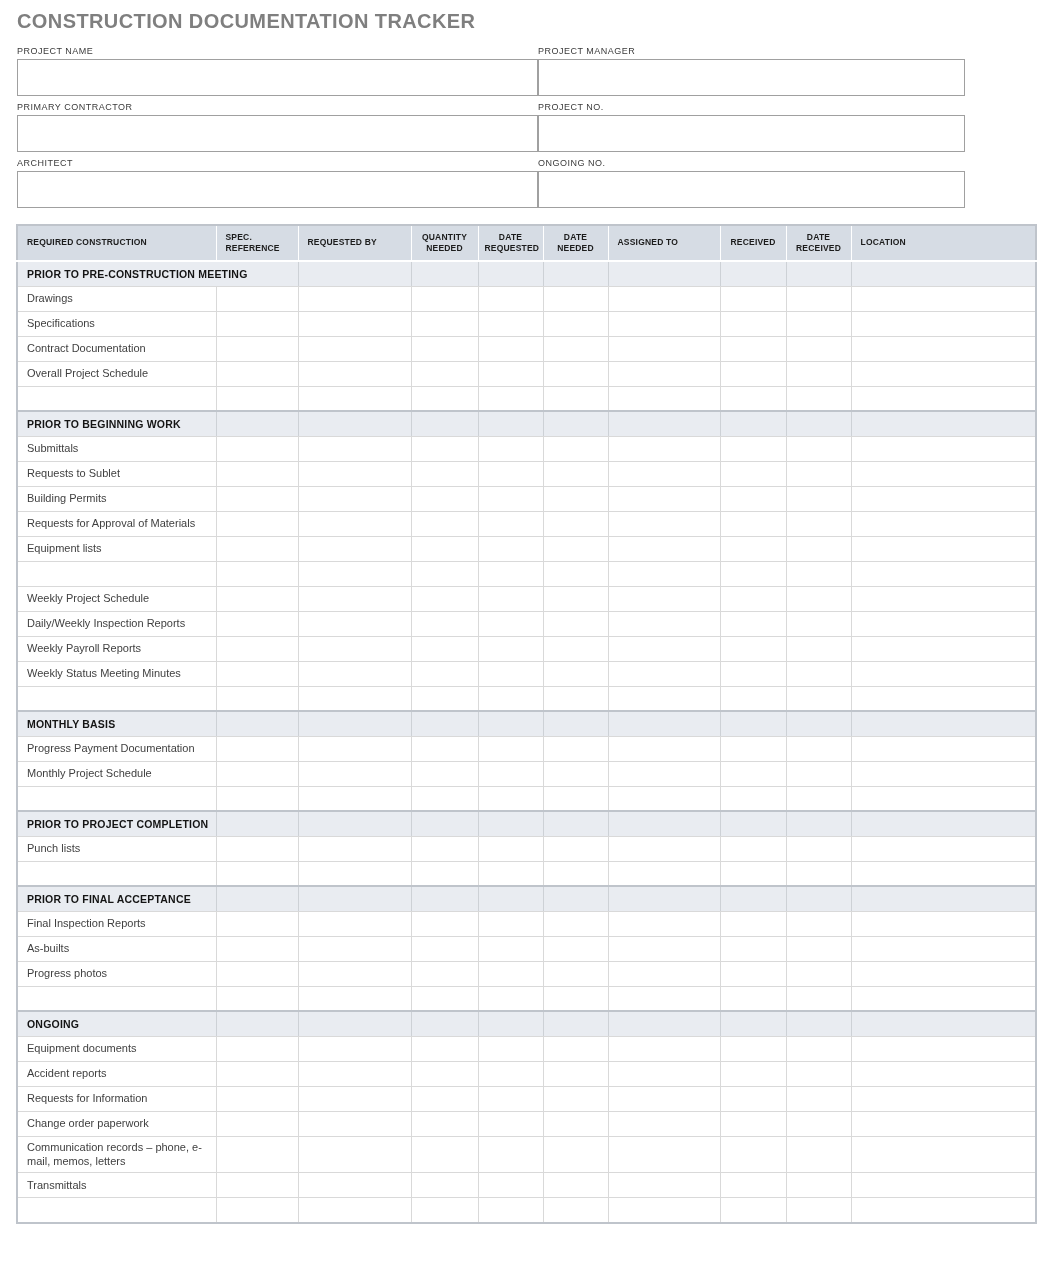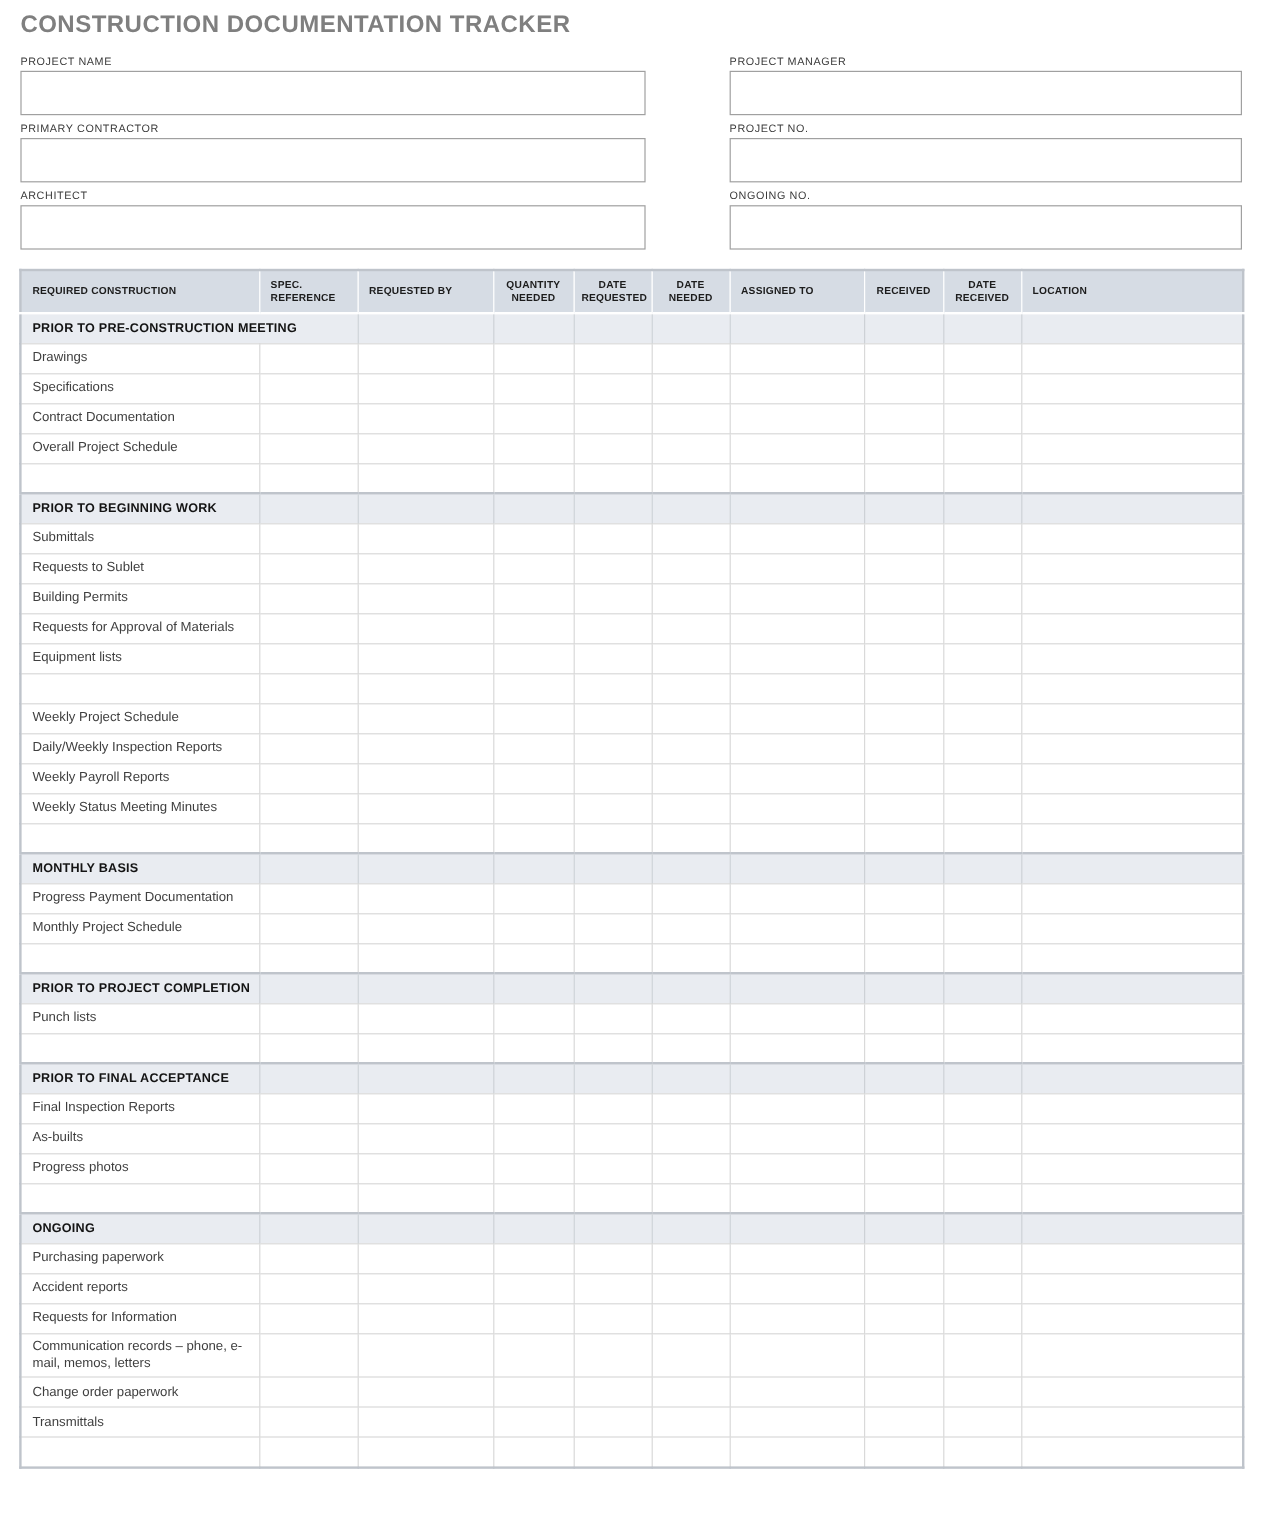--- a/index.html
+++ b/index.html
@@ -7,21 +7,21 @@
   body { font-family:"Liberation Sans", sans-serif; }
   .page {
     position:relative; width:1055px; height:1261px; background:#fff;
     overflow:hidden; padding:10px 20px 0 17px;
   }
   .page-title {
     font-size:20px; font-weight:bold; color:var(--title-text,#7f7f7f);
     letter-spacing:.4px; margin-bottom:13px;
   }
   
-  .form-grid { display:flex; gap:70px; }
+  .form-grid { display:flex; }
   .form-col-left  { width:521px; }
   .form-col-right { width:427px; }
   .form-field { margin-bottom:6px; }
   .field-label {
     font-size:9px; color:#3a3a3a; letter-spacing:.5px; margin-bottom:3px;
     font-weight:normal;
   }
   .field-input {
     display:block; width:100%; height:37px;
     border:1px solid var(--input-border,#a0a0a0); background:#fff;
@@ -494,21 +494,21 @@
           <td></td>
           <td></td>
           <td></td>
           <td></td>
           <td></td>
           <td></td>
           <td></td>
           <td></td>
         </tr>
         <tr class="data-row">
-          <td class="doc-cell">Purchasing paperwork</td>
+          <td class="doc-cell">Equipment documents</td>
           <td class="grid-cell"></td>
           <td class="grid-cell"></td>
           <td class="grid-cell"></td>
           <td class="grid-cell"></td>
           <td class="grid-cell"></td>
           <td class="grid-cell"></td>
           <td class="grid-cell"></td>
           <td class="grid-cell"></td>
           <td class="grid-cell"></td>
         </tr>
@@ -530,33 +530,33 @@
           <td class="grid-cell"></td>
           <td class="grid-cell"></td>
           <td class="grid-cell"></td>
           <td class="grid-cell"></td>
           <td class="grid-cell"></td>
           <td class="grid-cell"></td>
           <td class="grid-cell"></td>
           <td class="grid-cell"></td>
         </tr>
         <tr class="data-row">
+          <td class="doc-cell">Change order paperwork</td>
+          <td class="grid-cell"></td>
+          <td class="grid-cell"></td>
+          <td class="grid-cell"></td>
+          <td class="grid-cell"></td>
+          <td class="grid-cell"></td>
+          <td class="grid-cell"></td>
+          <td class="grid-cell"></td>
+          <td class="grid-cell"></td>
+          <td class="grid-cell"></td>
+        </tr>
+        <tr class="data-row">
           <td class="doc-cell">Communication records – phone, e-mail, memos, letters</td>
-          <td class="grid-cell"></td>
-          <td class="grid-cell"></td>
-          <td class="grid-cell"></td>
-          <td class="grid-cell"></td>
-          <td class="grid-cell"></td>
-          <td class="grid-cell"></td>
-          <td class="grid-cell"></td>
-          <td class="grid-cell"></td>
-          <td class="grid-cell"></td>
-        </tr>
-        <tr class="data-row">
-          <td class="doc-cell">Change order paperwork</td>
           <td class="grid-cell"></td>
           <td class="grid-cell"></td>
           <td class="grid-cell"></td>
           <td class="grid-cell"></td>
           <td class="grid-cell"></td>
           <td class="grid-cell"></td>
           <td class="grid-cell"></td>
           <td class="grid-cell"></td>
           <td class="grid-cell"></td>
         </tr>

